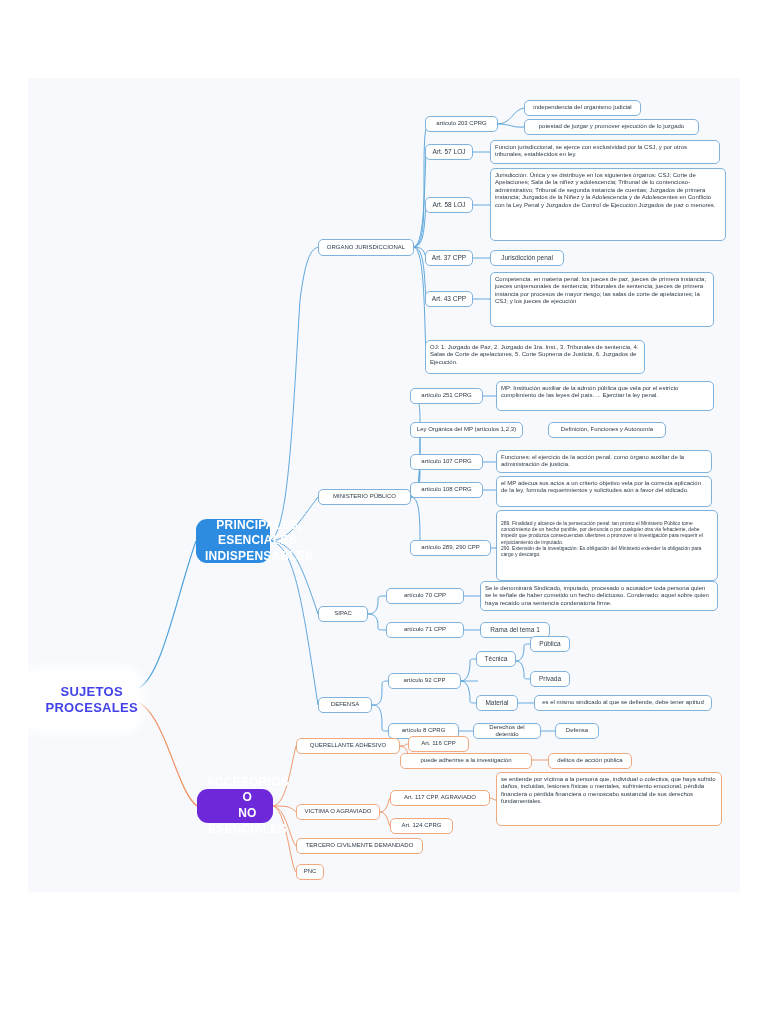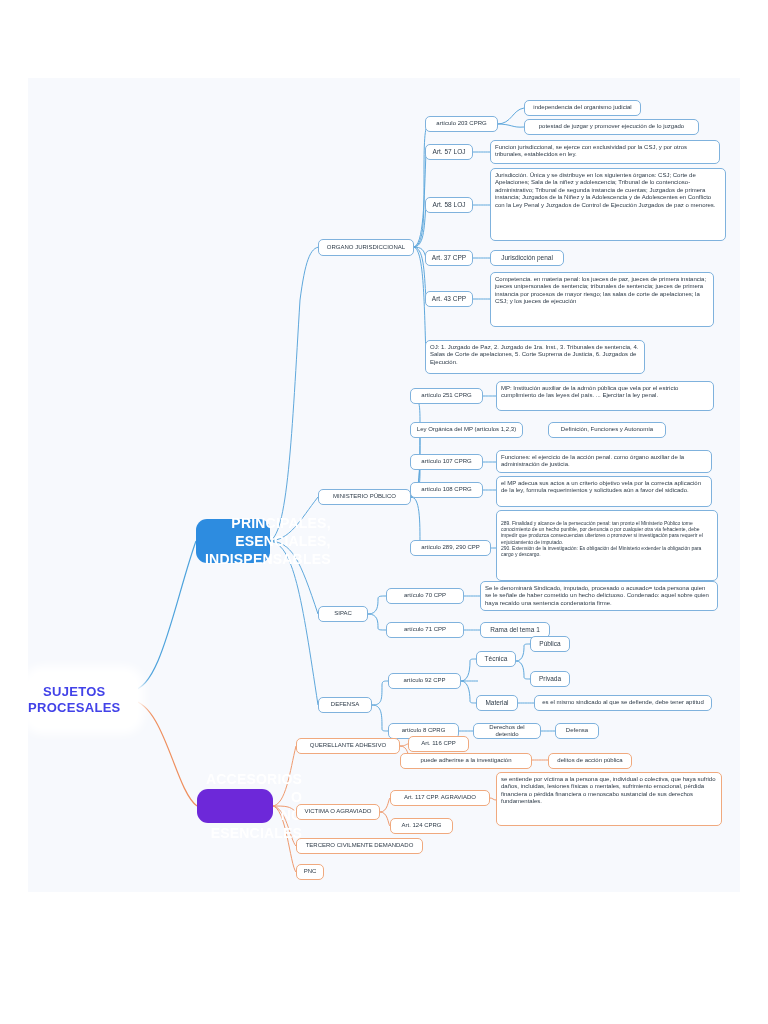--- a/index.html
+++ b/index.html
@@ -16,27 +16,27 @@
 
   
   .s5{font-size:5.0px;}
   .s6{font-size:6.0px;}
   .s65{font-size:6.5px;}
 
   .lbl{display:flex;align-items:center;justify-content:center;text-align:center;}
   .para{padding:2.5px 4px;text-align:left;}
 
   .root{position:absolute;background:#ffffff;border:none;border-radius:14px;
-        display:flex;align-items:center;justify-content:flex-start;text-align:center;
+        display:flex;align-items:center;justify-content:flex-end;text-align:center;
         color:#4242e8;font-weight:bold;font-size:13px;letter-spacing:.3px;line-height:1.25;
         box-shadow:0 0 10px 6px #ffffff;}
 
   .cap{position:absolute;border-radius:11px;display:flex;align-items:center;
-       justify-content:flex-start;text-align:right;color:#ffffff;font-weight:bold;
-       font-size:14px;letter-spacing:.2px;line-height:1.3;padding-left:9px;box-sizing:border-box;}
+       justify-content:flex-start;text-align:center;color:#ffffff;font-weight:bold;
+       font-size:12px;letter-spacing:.2px;line-height:1.3;padding-left:9px;box-sizing:border-box;}
   .cap.blue{background:#2d8ce0;}
   .cap.orange{background:#6d28d9;}
 </style>
 </head>
 <body>
 
 <div id="stage">
   <div id="canvas"></div>
 
   <svg id="links" viewBox="0 0 768 1024">

